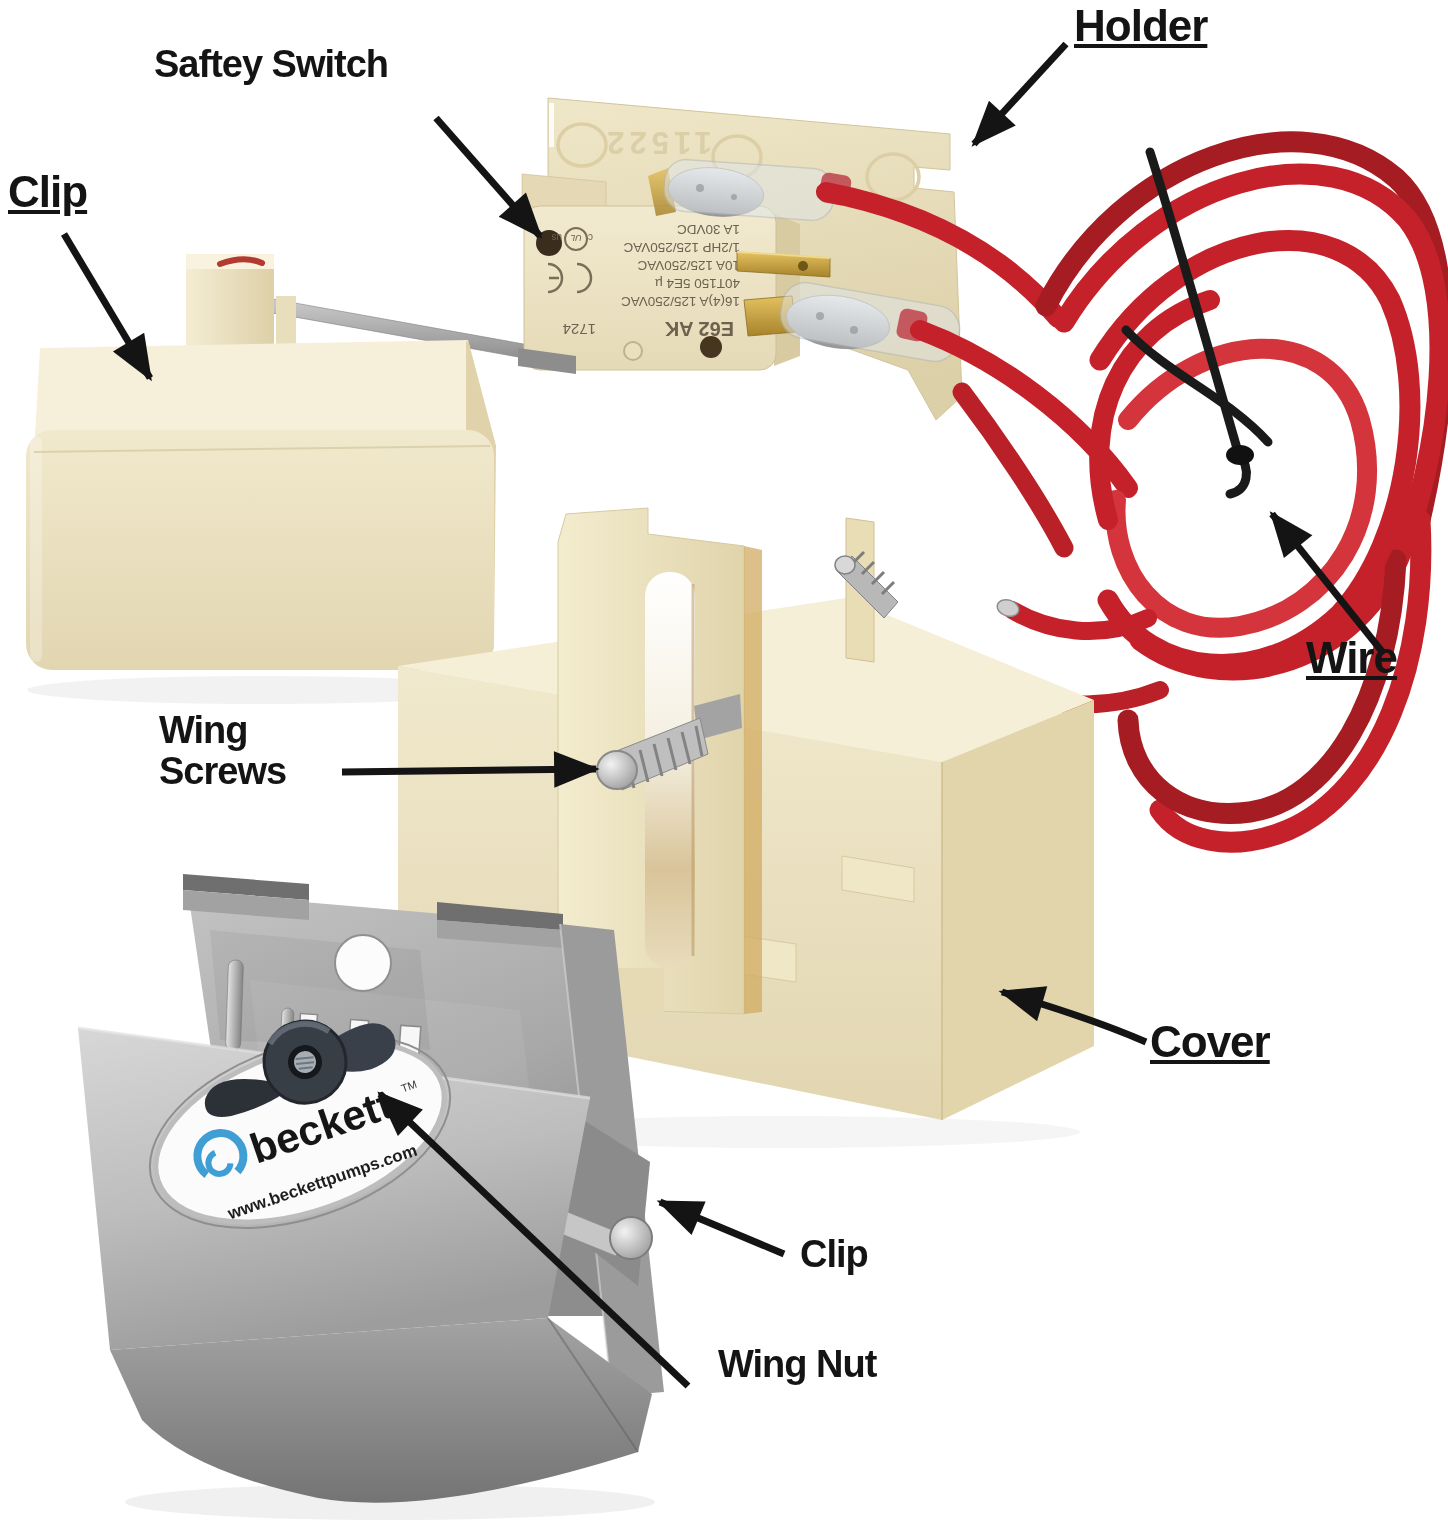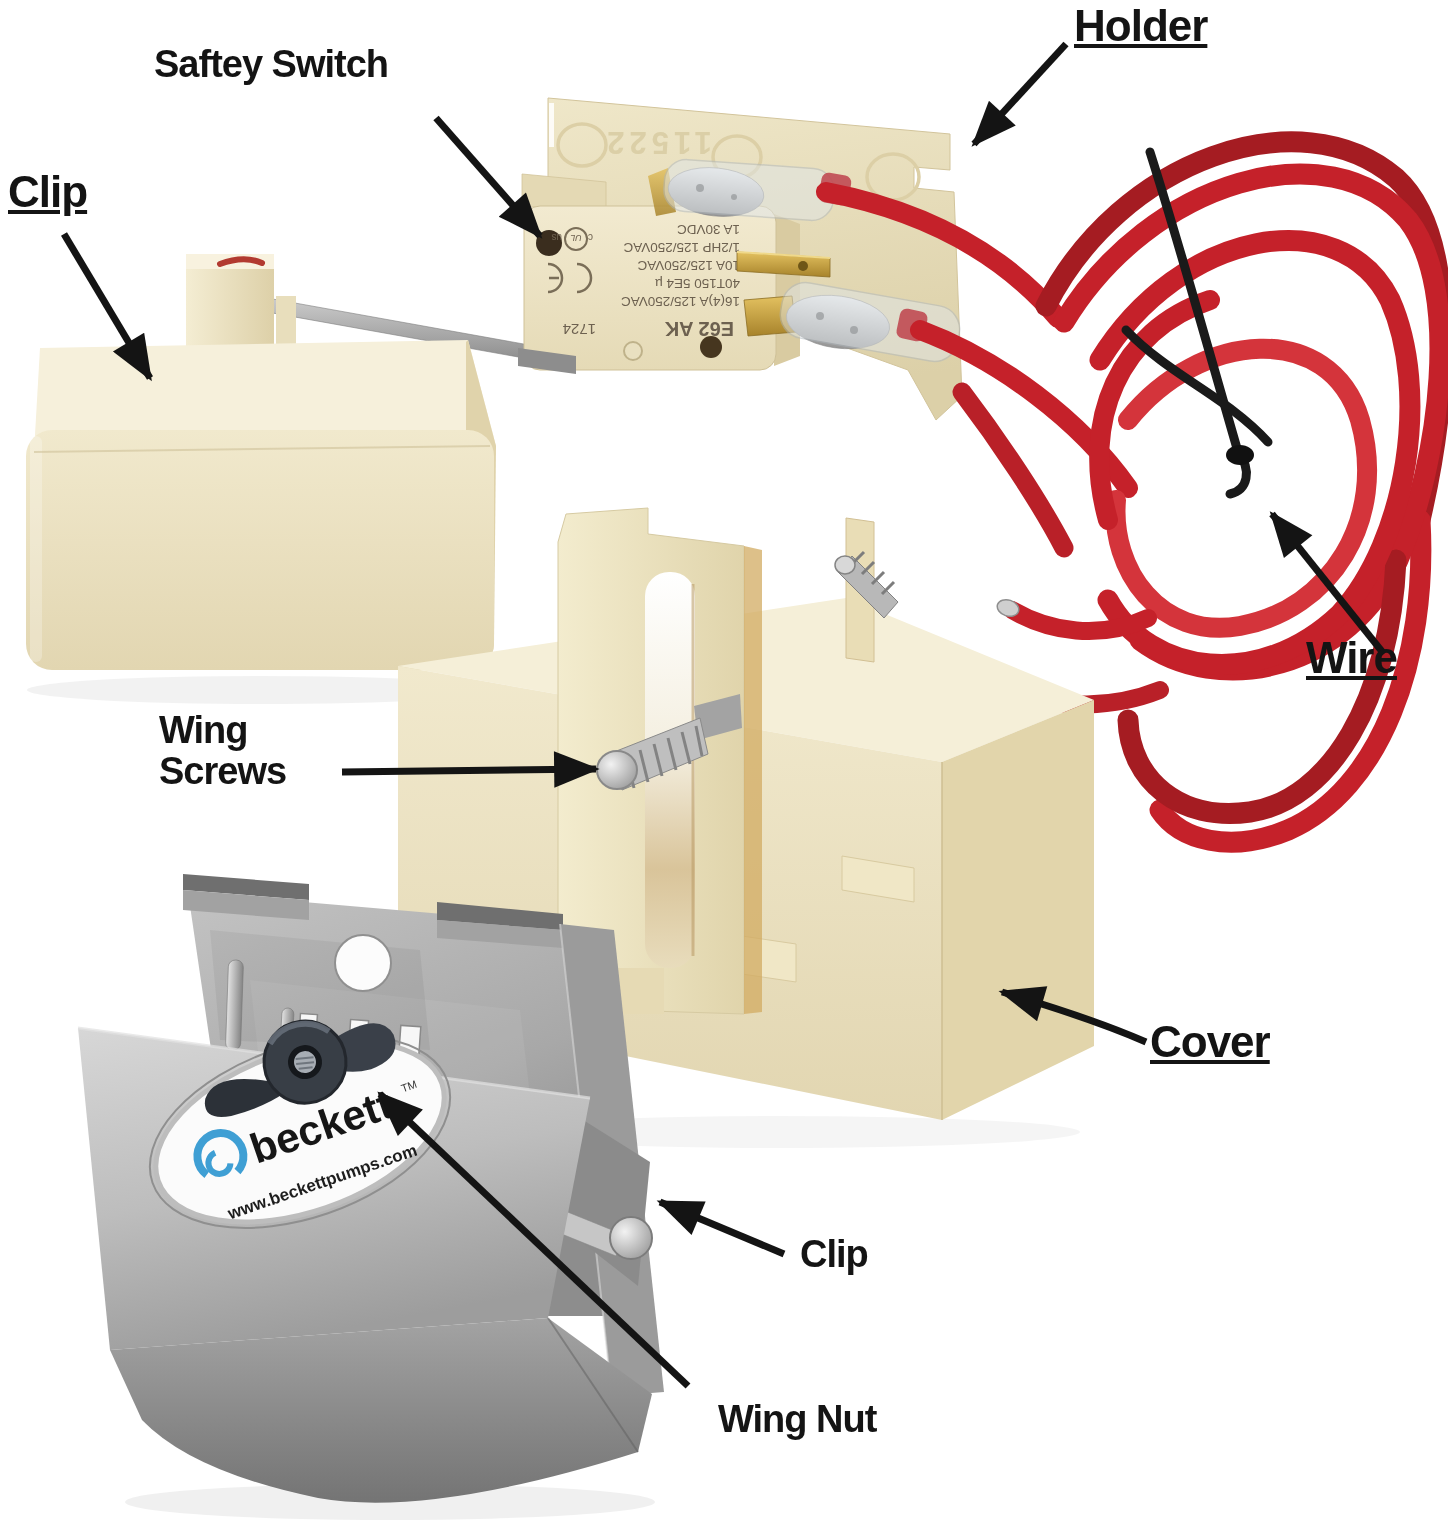--- a/index.html
+++ b/index.html
@@ -276,15 +276,15 @@
 <div class="lbl lbl-54" style="left:118px;top:44px;">Saftey Switch</div>
 <div class="lbl lbl-56" style="left:1074px;top:2px;">Holder</div>
 <div class="lbl lbl-56" style="left:8px;top:168px;">Clip</div>
 <div class="lbl lbl-56" style="left:1306px;top:634px;">Wire</div>
 <div class="lbl lbl-54" style="left:123px;top:710px;">
   <div>Wing</div>
   <div>Screws</div>
 </div>
 <div class="lbl lbl-56" style="left:1150px;top:1018px;">Cover</div>
 <div class="lbl lbl-54" style="left:764px;top:1234px;text-align:right;">Clip</div>
-<div class="lbl lbl-54" style="left:682px;top:1399px;">Wing Nut</div>
+<div class="lbl lbl-54" style="left:682px;top:1344px;">Wing Nut</div>
 
 </div>
 
 </body></html>

